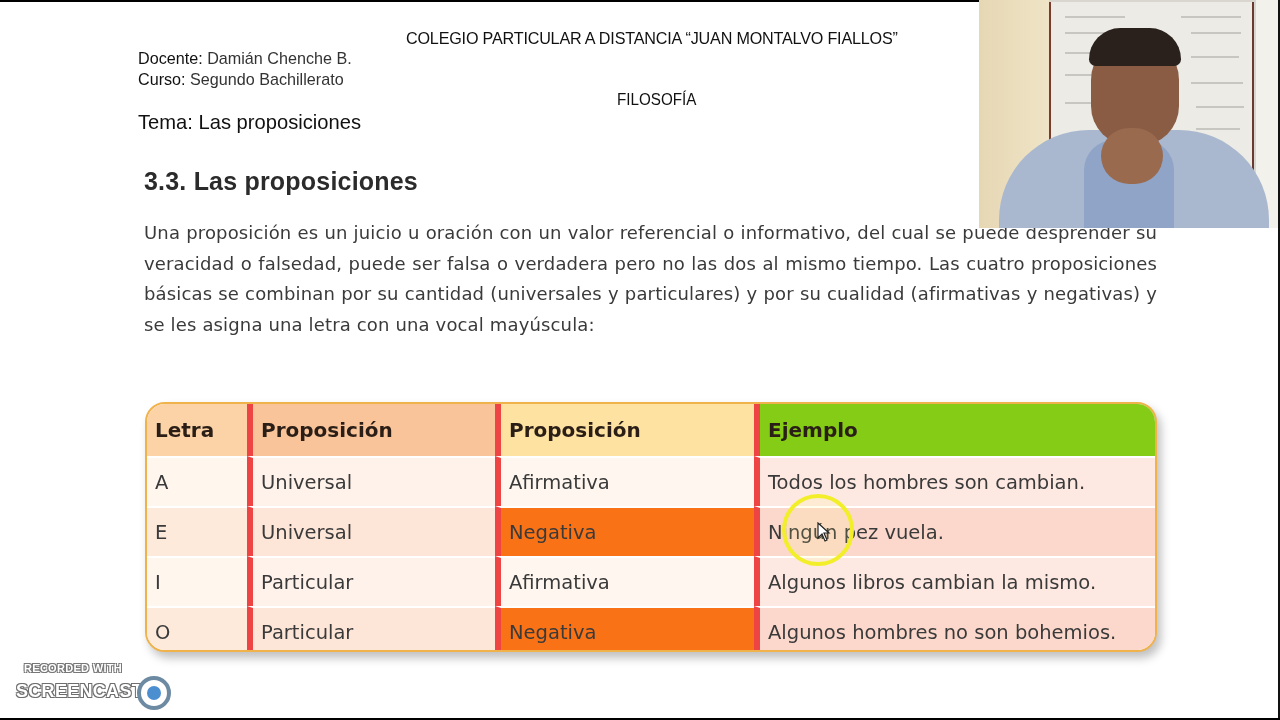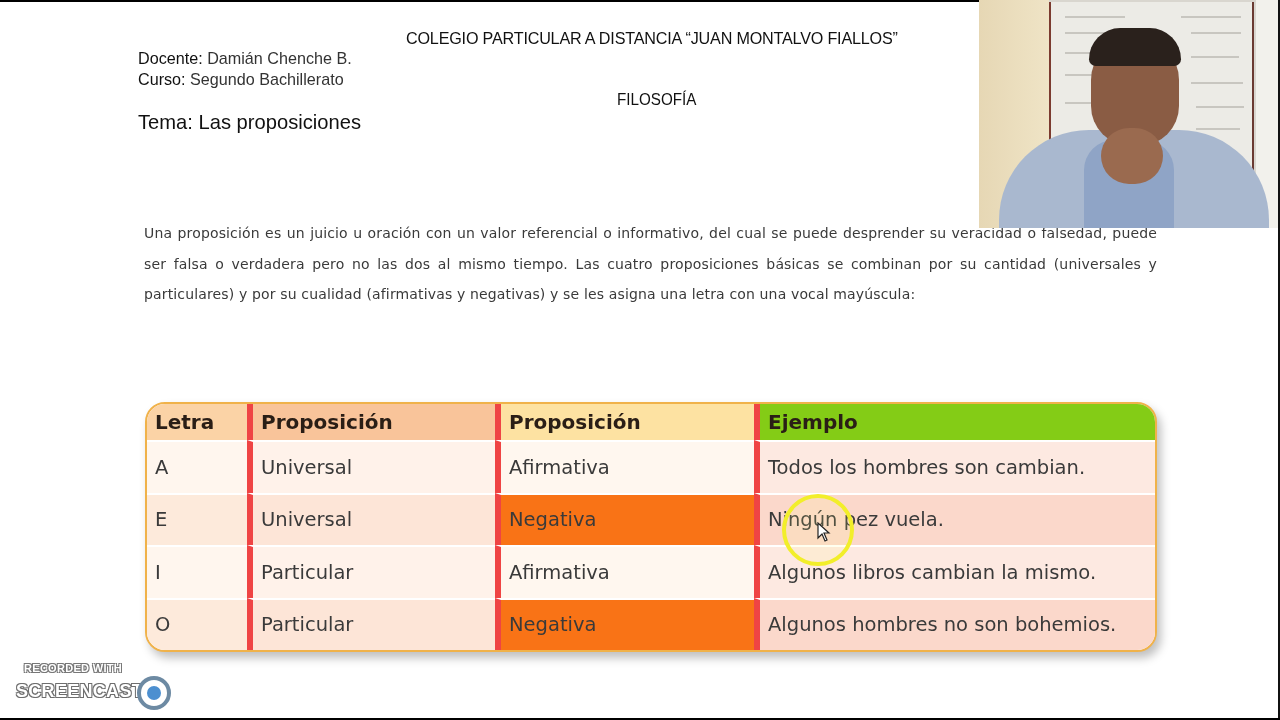--- a/index.html
+++ b/index.html
@@ -36,38 +36,38 @@
   }
 
   .section-heading {
     position: absolute; left: 144px; top: 165px;
     font-size: 25px; font-weight: bold; color: #2b2b2b;
     letter-spacing: 0.2px;
   }
   .paragraph {
     position: absolute; left: 144px; top: 216px; width: 1013px;
     font-family: "DejaVu Sans", sans-serif;
-    font-size: 14px; line-height: 30.5px; color: #3a3a3a;
+    font-size: 18px; line-height: 30.5px; color: #3a3a3a;
     text-align: justify; text-align-last: left;
     letter-spacing: 0.15px;
   }
 
   
   .table-wrap {
     position: absolute; left: 145px; top: 400px; width: 1012px; height: 250px;
     border: 2px solid #f0b24a; border-radius: 20px; overflow: hidden;
     background: #fff;
     box-shadow: 4px 6px 10px rgba(0,0,0,0.25);
   }
   table.props {
     width: 100%; height: 100%; border-collapse: separate; border-spacing: 0;
     font-family: "DejaVu Sans", sans-serif; font-size: 19.5px; color: #3a3a3a;
   }
   table.props th {
-    text-align: left; font-weight: bold; color: #2a1e16; height: 36px;
+    text-align: left; font-weight: bold; color: #2a1e16; height: 52px;
     padding-left: 8px; font-size: 20px;
   }
   table.props td {
     height: 50px; padding-left: 8px; border-top: 2px solid #fff;
   }
   table.props th + th, table.props td + td { border-left: 6px solid #ef4444; }
   .c-letra { width: 100px; }
   .c-cant { width: 248px; }
   .c-cual { width: 259px; }
 
@@ -162,20 +162,21 @@
   <div class="meta-line docente">
     <span class="lbl">Docente:</span>
     <span class="val">Damián Chenche B.</span>
   </div>
   <div class="meta-line curso">
     <span class="lbl">Curso:</span>
     <span class="val">Segundo Bachillerato</span>
   </div>
   <div class="tema">Tema: Las proposiciones</div>
 
+  <div class="section-heading">3.3. Las proposiciones</div>
   <div class="paragraph">Una proposición es un juicio u oración con un valor referencial o informativo, del cual se puede desprender su veracidad o falsedad, puede ser falsa o verdadera pero no las dos al mismo tiempo. Las cuatro proposiciones básicas se combinan por su cantidad (universales y particulares) y por su cualidad (afirmativas y negativas) y se les asigna una letra con una vocal mayúscula:</div>
 
   <div class="table-wrap">
     <table class="props">
       <thead>
         <tr>
           <th class="c-letra">Letra</th>
           <th class="c-cant">Proposición</th>
           <th class="c-cual">Proposición</th>
           <th class="c-ej">Ejemplo</th>

